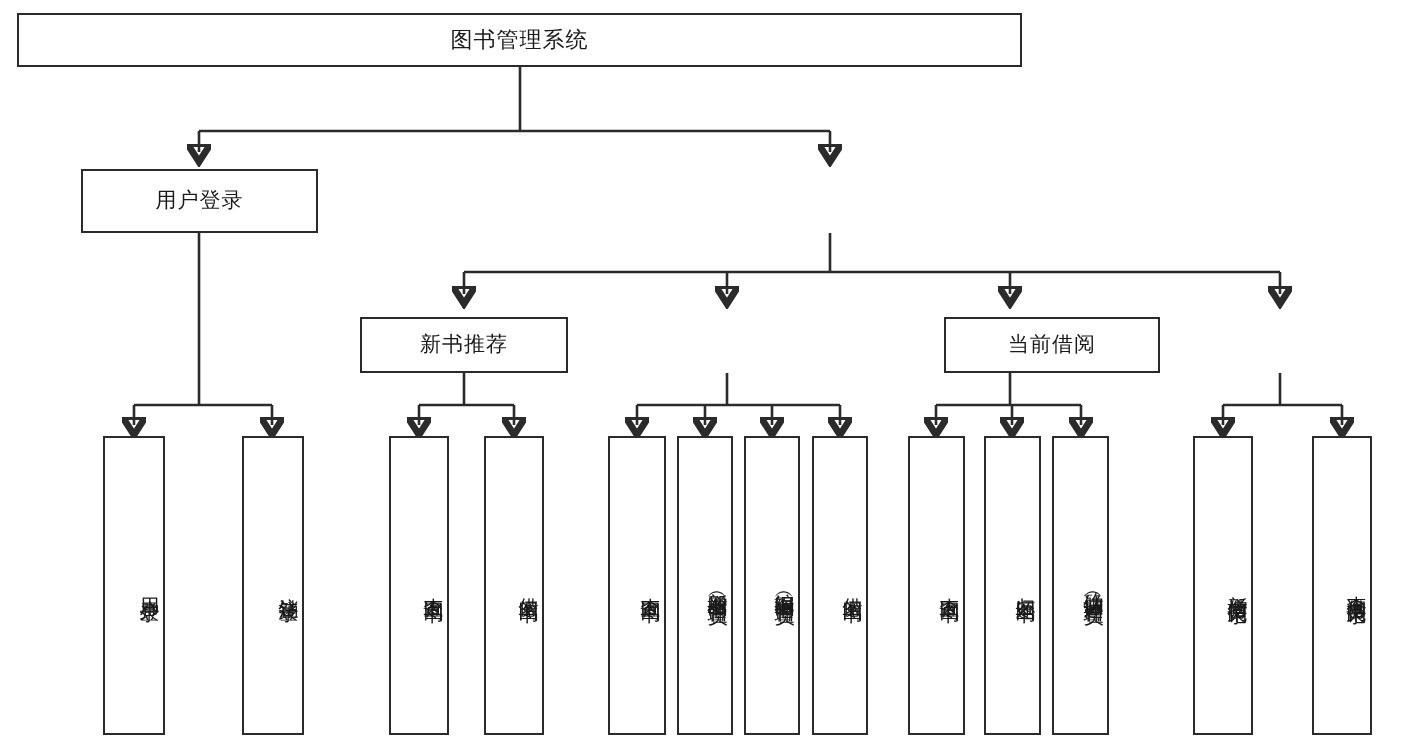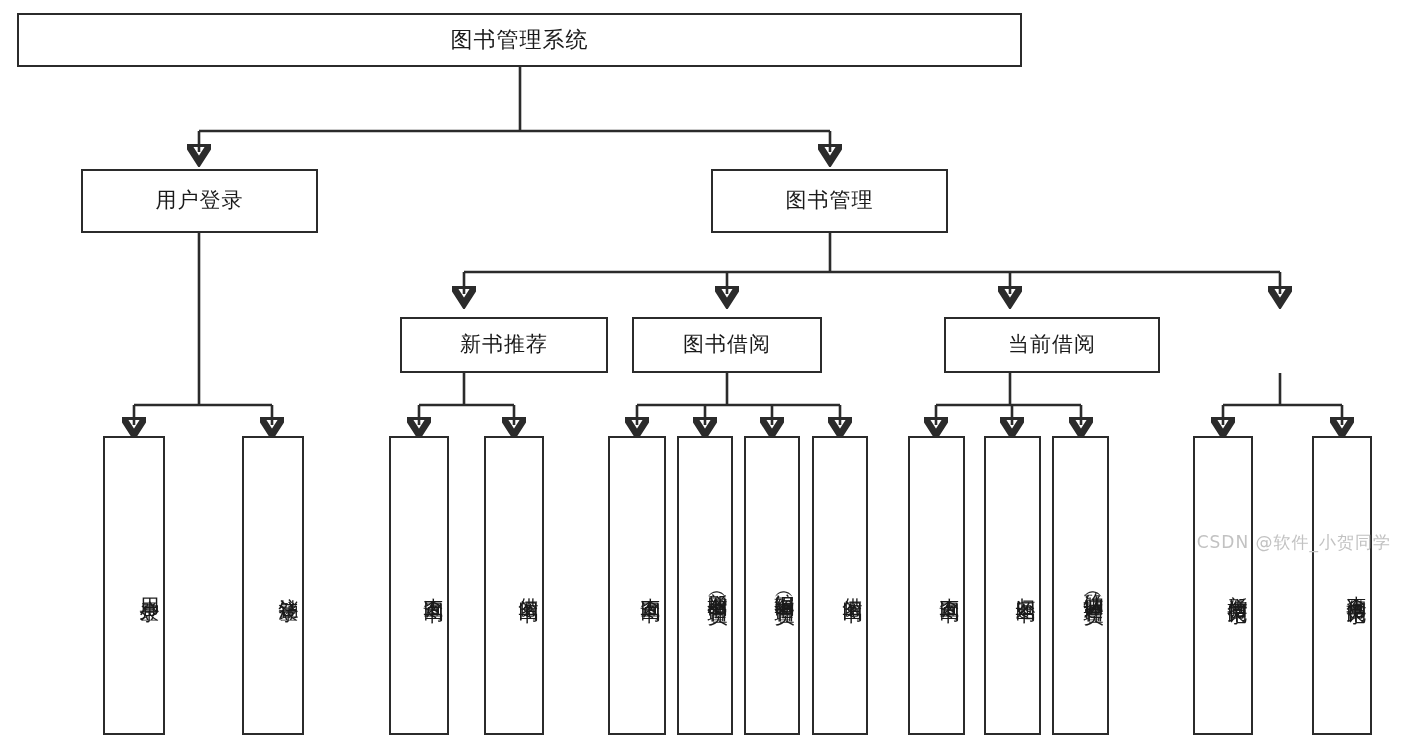--- a/index.html
+++ b/index.html
@@ -115,25 +115,23 @@
     <line x1="1280" y1="373" x2="1280" y2="405"></line>
     <line x1="1223" y1="405" x2="1342" y2="405"></line>
     <line x1="1223" y1="405" x2="1223" y2="425" marker-end="url(#arrow)"></line>
     <line x1="1342" y1="405" x2="1342" y2="425" marker-end="url(#arrow)"></line>
   </svg>
 
   <div class="node horiz" id="root-node" style="left:17px;top:13px;width:1005px;height:54px;">图书管理系统</div>
 
   <div class="node horiz" style="left:81px;top:169px;width:237px;height:64px;">用户登录</div>
 
-  <div class="node horiz" style="left:711px;top:169px;width:237px;height:64px;">图书管理</div>
 
-  <div class="node horiz" style="left:360px;top:317px;width:208px;height:56px;margin-left:40px;">新书推荐</div>
+  <div class="node horiz" style="left:360px;top:317px;width:208px;height:56px;">新书推荐</div>
 
-  <div class="node horiz" style="left:632px;top:317px;width:190px;height:56px;">图书借阅</div>
 
   <div class="node horiz" style="left:944px;top:317px;width:216px;height:56px;">当前借阅</div>
 
 
   <div class="node vert" style="left:103px;top:436px;width:62px;height:299px;">
     <span class="vtext">用户登录</span>
   </div>
 
   <div class="node vert" style="left:242px;top:436px;width:62px;height:299px;">
     <span class="vtext">注销登录</span>
@@ -176,15 +174,14 @@
   </div>
 
   <div class="node vert" style="left:1193px;top:436px;width:60px;height:299px;">
     <span class="vtext">新增借阅记录</span>
   </div>
 
   <div class="node vert" style="left:1312px;top:436px;width:60px;height:299px;">
     <span class="vtext">查询借阅记录</span>
   </div>
 
-  <div class="watermark">CSDN @软件_小贺同学</div>
 
 </div>
 
 </body></html>

